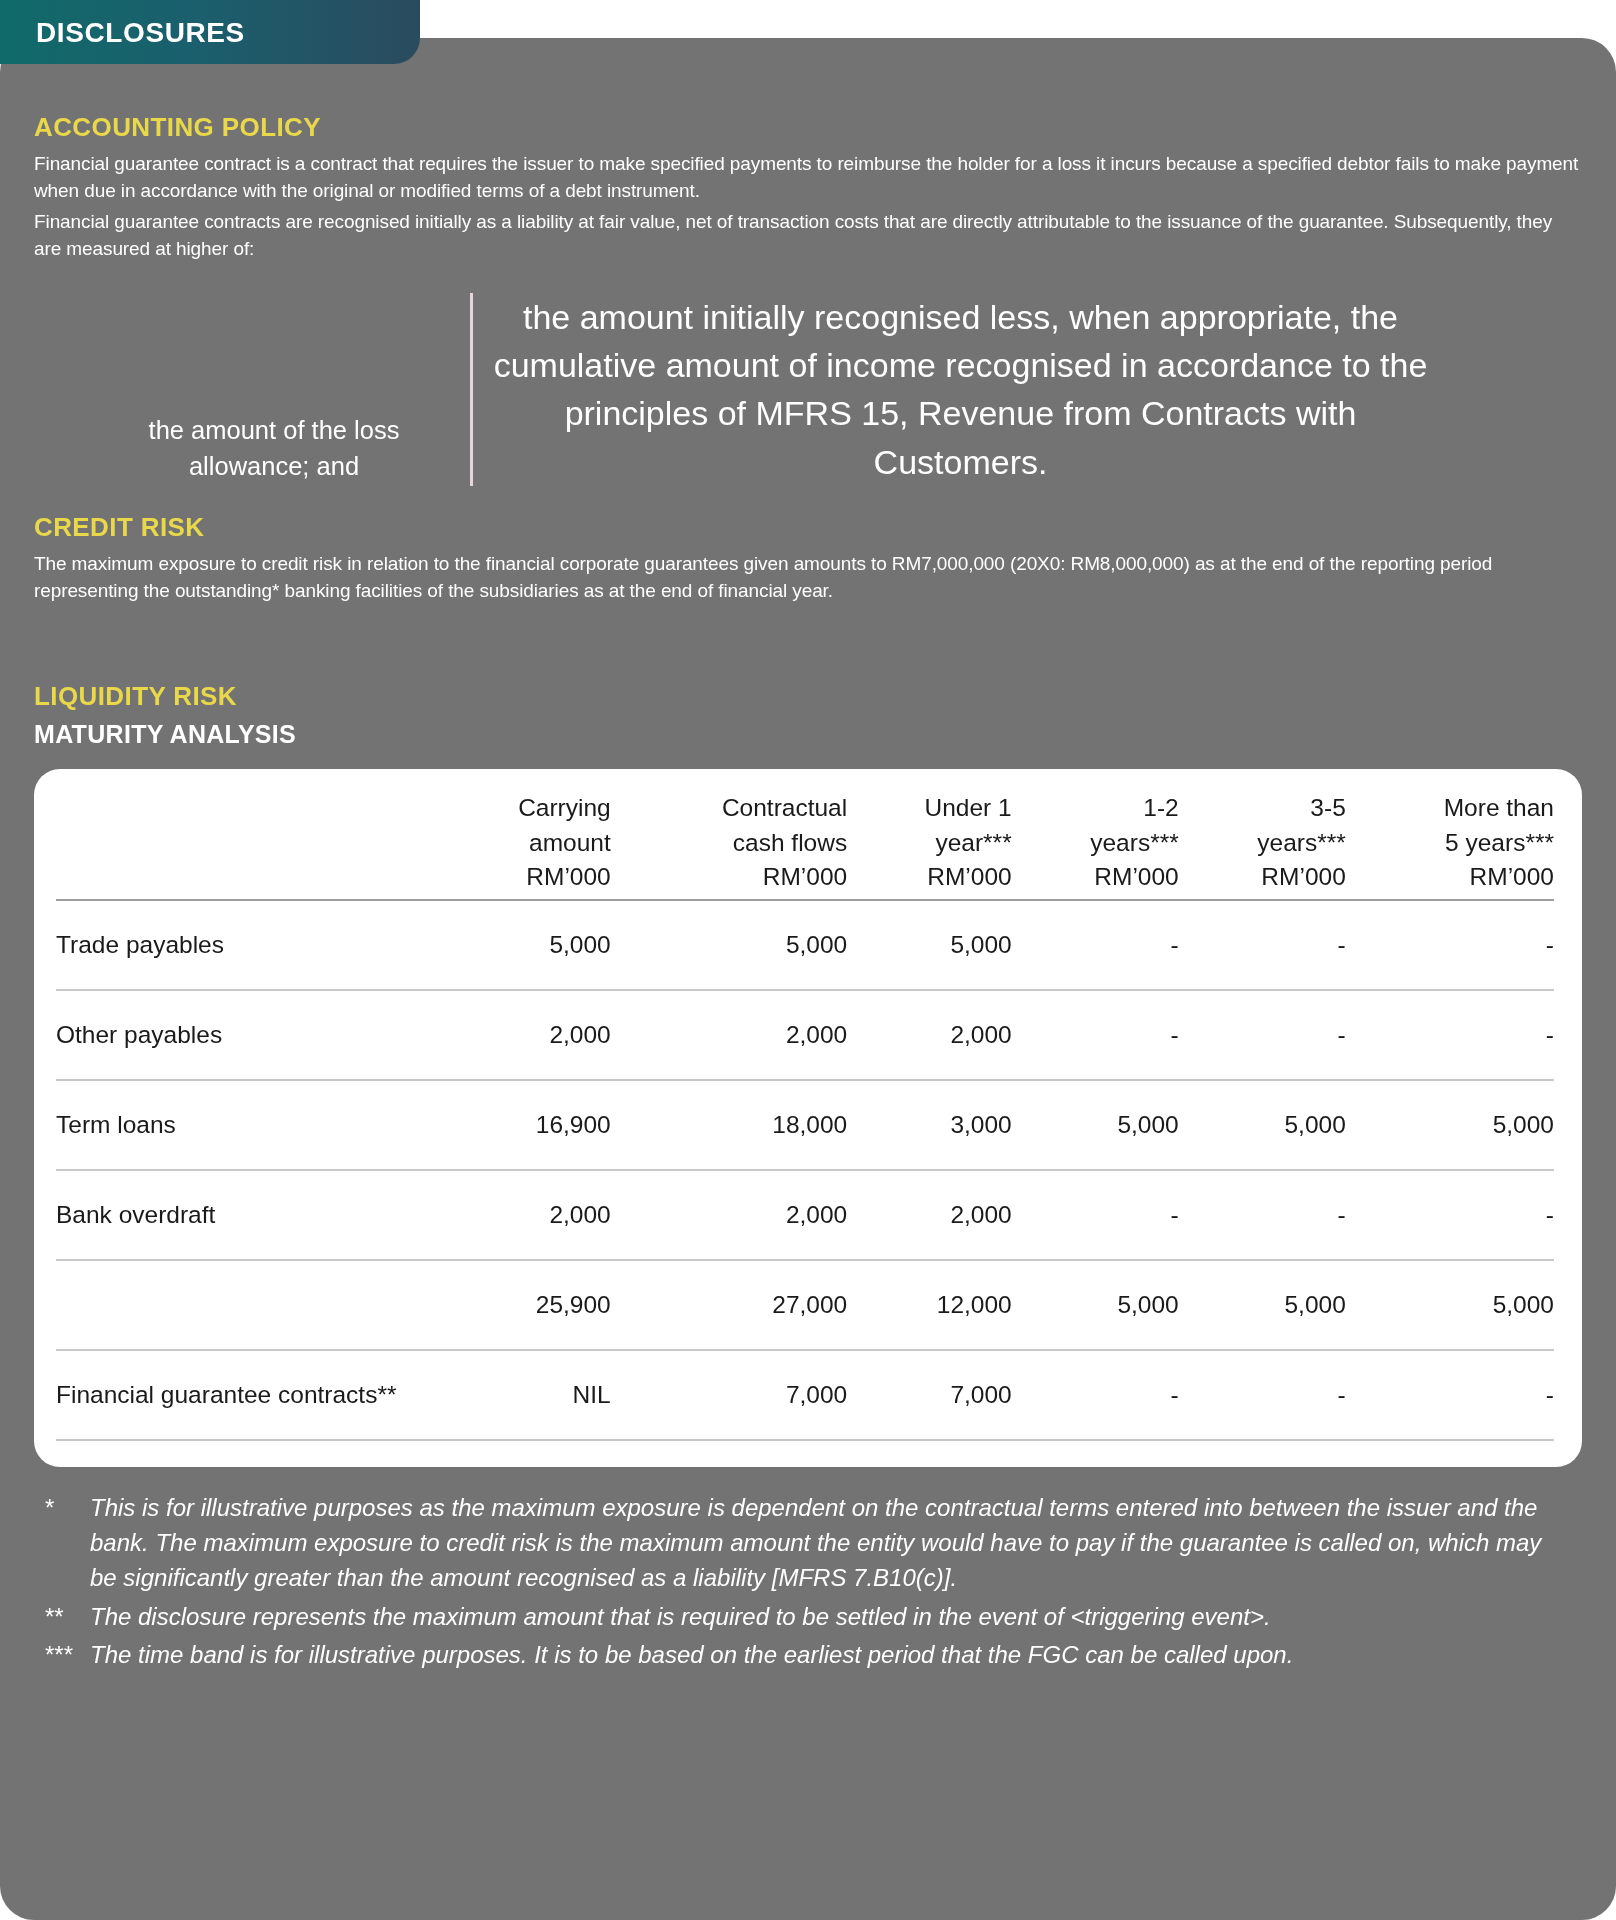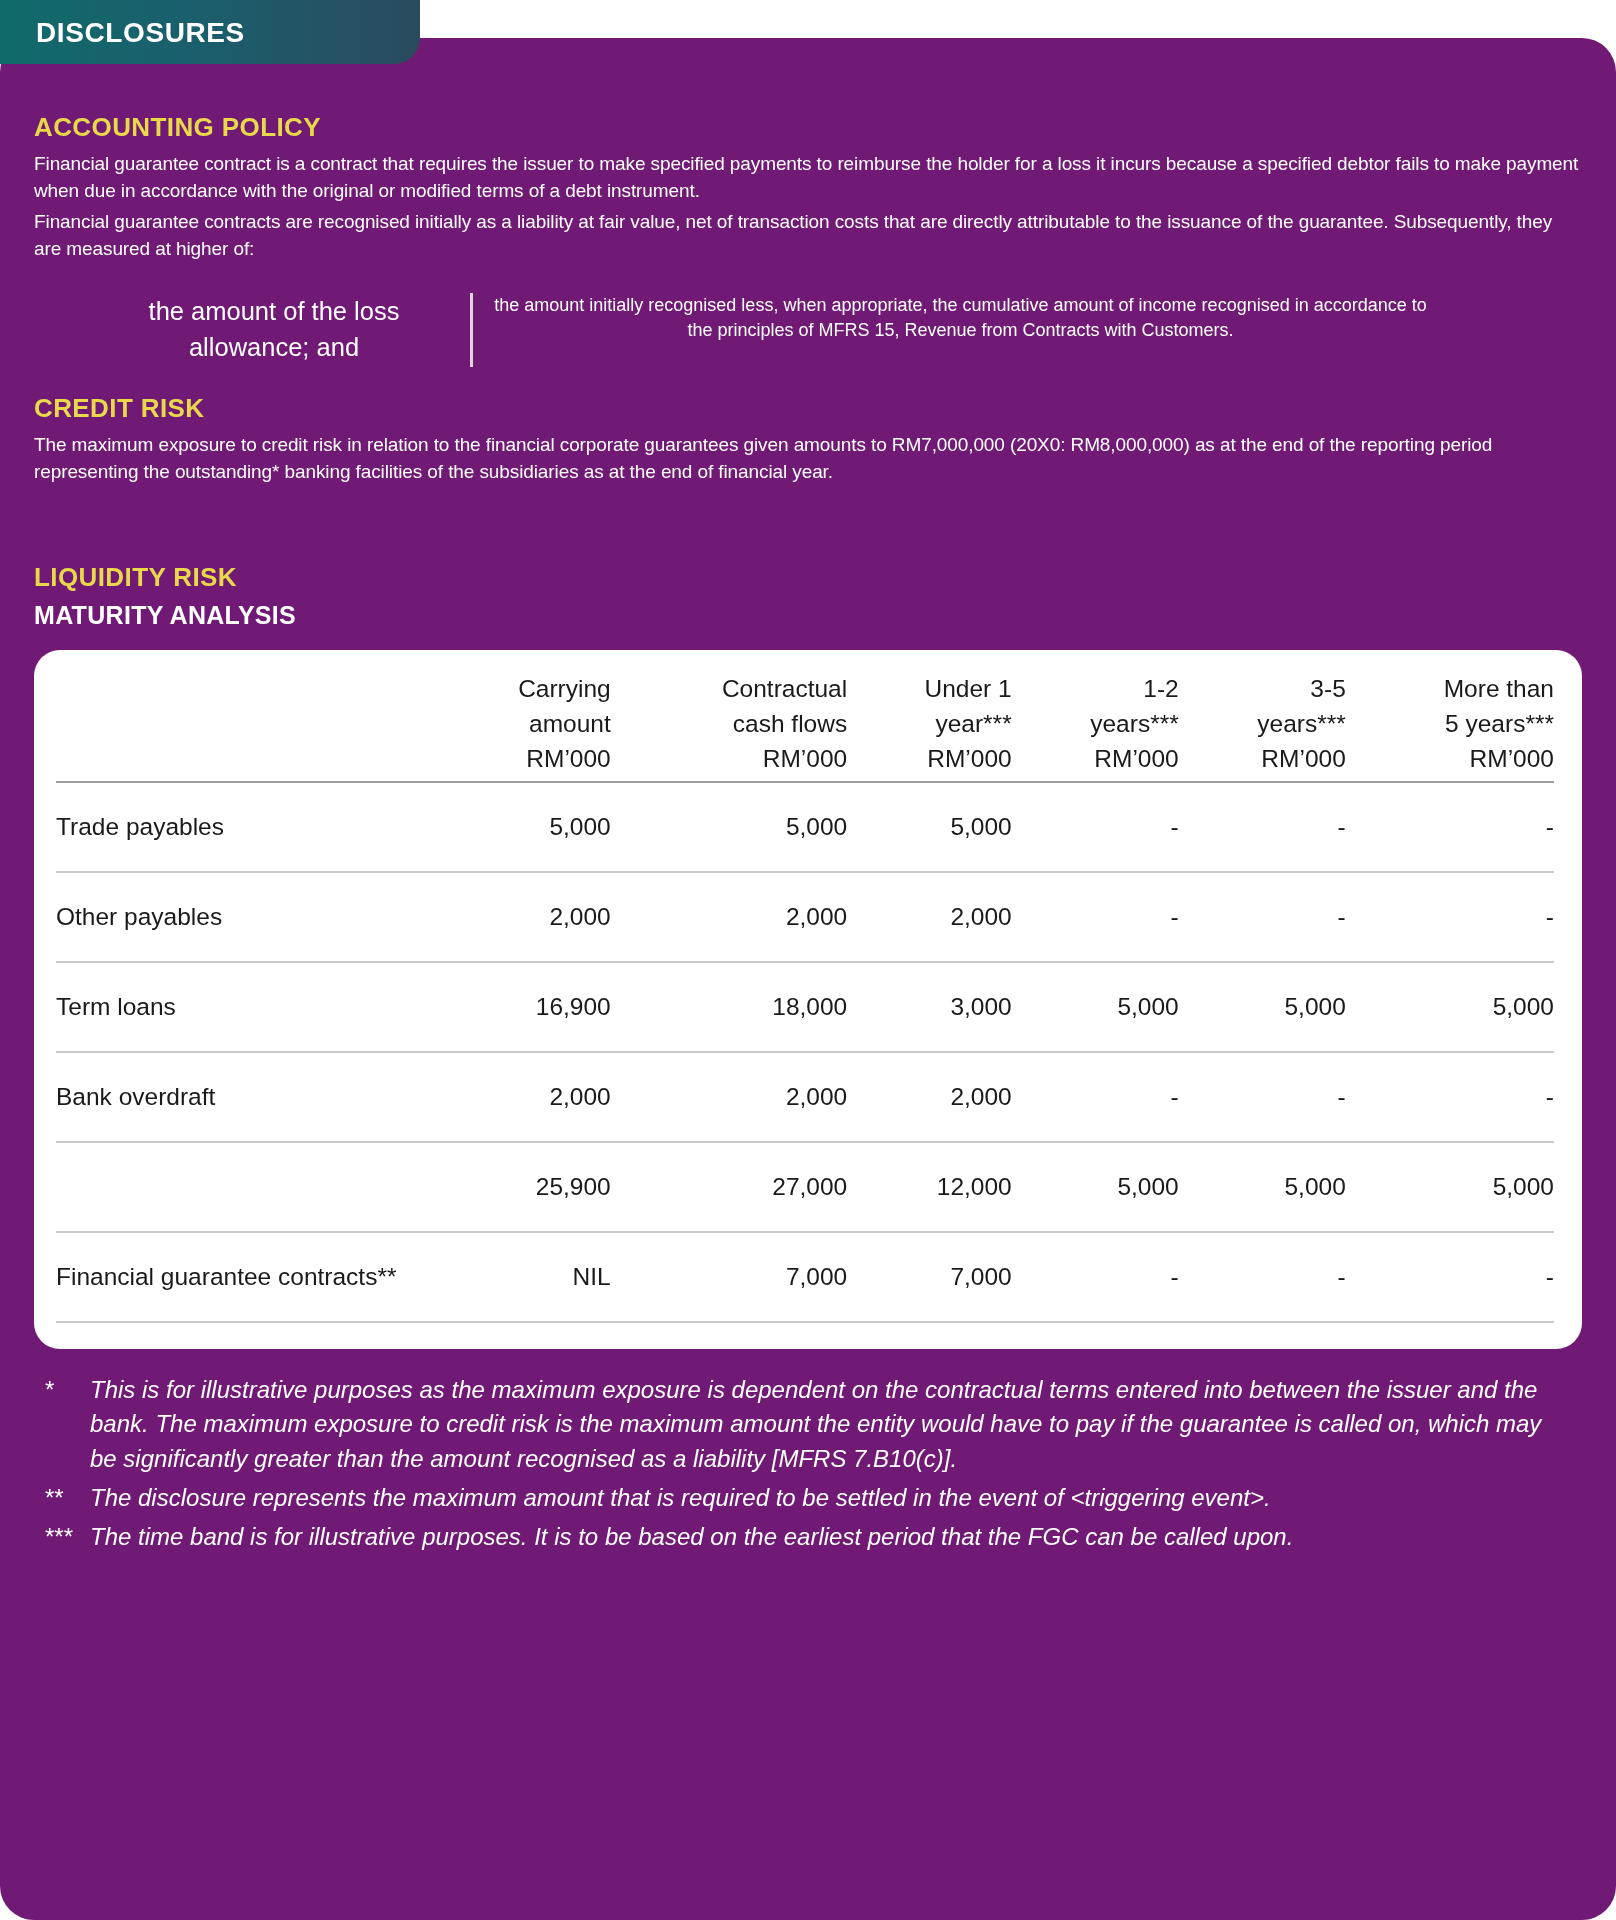--- a/index.html
+++ b/index.html
@@ -41,21 +41,21 @@
     margin-top: 2px;
   }
 
   
   .panel {
     position: absolute;
     top: 38px;
     left: 0;
     width: 1616px;
     height: 1882px;
-    background: #701a75;
+    background: #737373;
     border-radius: 34px;
     padding: 0;
   }
 
   .panel-inner {
     position: relative;
     padding: 0 34px;
     padding-top: 74px;
   }
 
@@ -105,21 +105,21 @@
   .col-div {
     width: 3px;
     background: #e6d3dd;
     margin: 0 16px;
     align-self: stretch;
   }
   .col-right {
     flex: 1;
     text-align: center;
     color: #ffffff;
-    font-size: 18px;
+    font-size: 34px;
     line-height: 1.42;
     padding-right: 150px;
   }
 
   .credit-block { margin-top: 20px; }
   .credit-block .body-p { margin-top: 0; }
 
   .liquidity-block { margin-top: 76px; }
 
   

